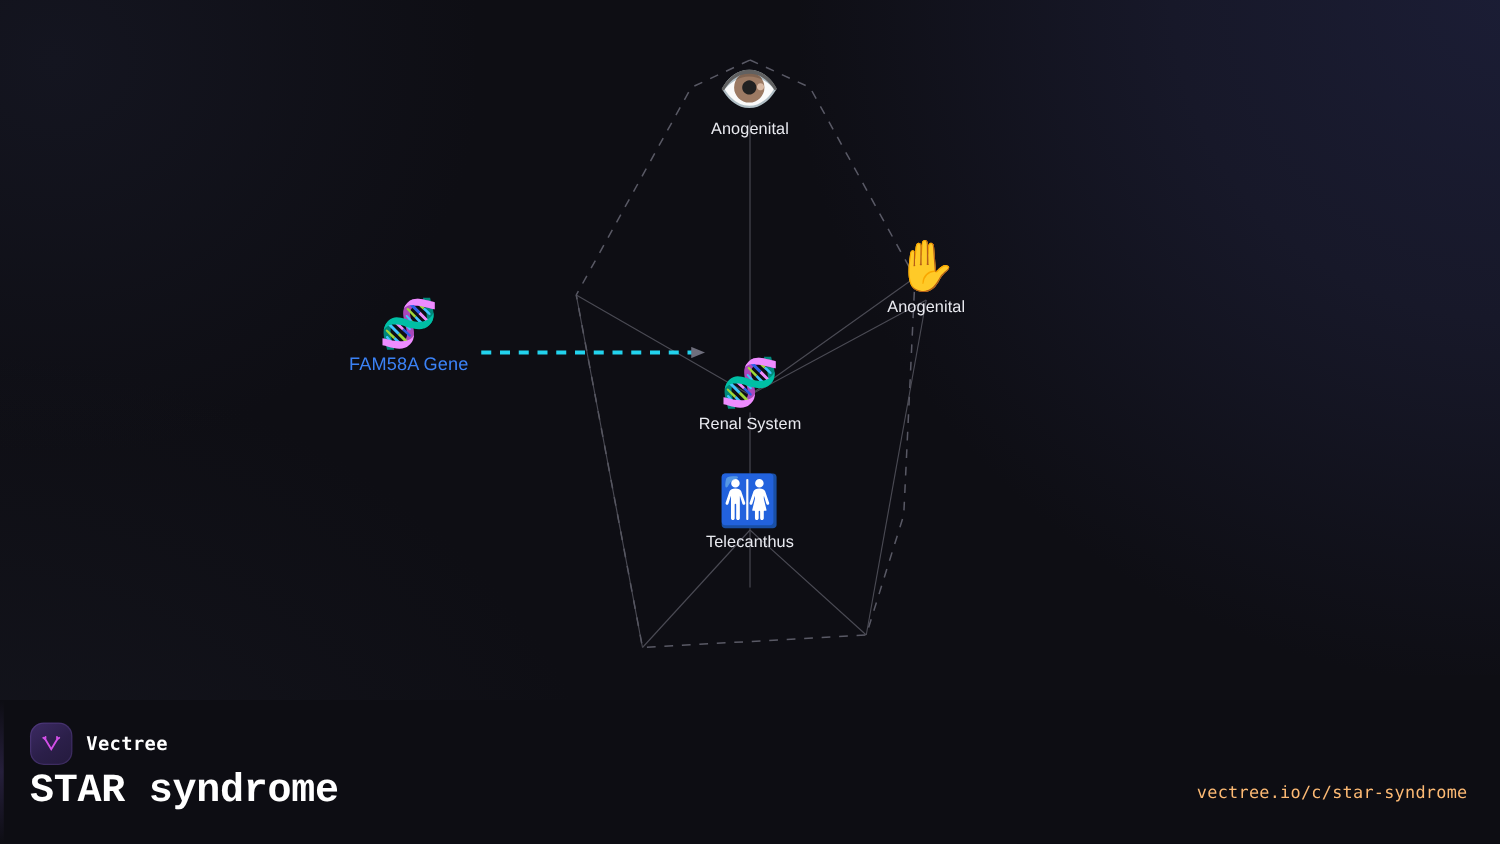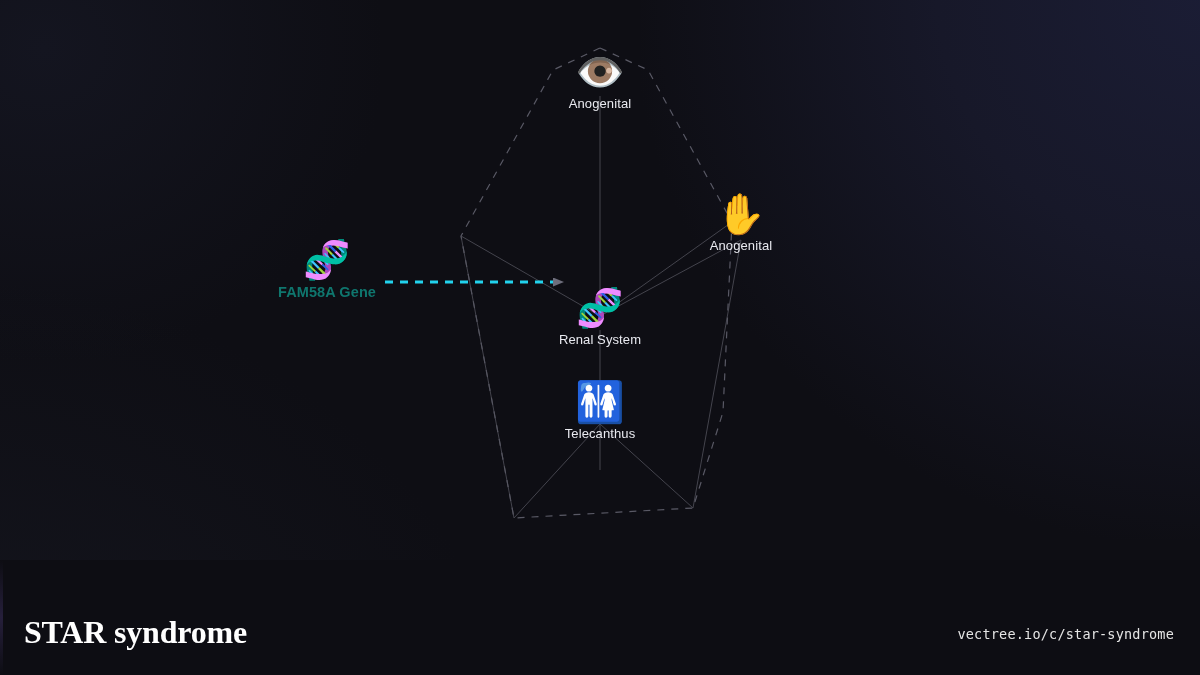--- a/index.html
+++ b/index.html
@@ -65,22 +65,22 @@
   .node .emoji.small { font-size: 38px; }
   .node .label {
     display: block;
     margin-top: 2px;
     font-size: 13px;
     color: #e9eaf0;
     letter-spacing: 0.1px;
     white-space: nowrap;
   }
   .node.gene .label {
-    color: #0f766e;
-    font-weight: bold;
+    color: #3b82f6;
+    font-weight: normal;
     font-size: 14.5px;
   }
 
   
   #footer {
     position: absolute;
     left: 0; bottom: 0;
     width: 1200px;
     height: 115px;
     background: #0d0d13;
@@ -111,32 +111,32 @@
   .brand-name {
     font-family: "DejaVu Sans Mono", monospace;
     font-size: 15px;
     font-weight: bold;
     color: #ffffff;
     letter-spacing: 0.3px;
   }
   .page-title {
     position: absolute;
     left: 24px; top: 54px;
-    font-family: Liberation Serif, serif;
+    font-family: Liberation Mono, monospace;
     font-size: 32px;
     font-weight: bold;
     color: #ffffff;
     letter-spacing: -0.2px;
   }
   .footer-url {
     position: absolute;
     right: 26px; bottom: 33px;
     font-family: "DejaVu Sans Mono", monospace;
     font-size: 13.5px;
-    color: #e5e5e5;
+    color: #fdba74;
     letter-spacing: 0.2px;
   }
 </style>
 </head>
 <body>
 
 <div id="stage">
 
   <div class="glow glow-tr"></div>
   <div class="glow glow-bl"></div>
@@ -186,19 +186,31 @@
     <span class="label">Telecanthus</span>
   </div>
 
   <div class="node gene" style="left:327px; top:269px;">
     <span class="emoji small">🧬</span>
     <span class="label">FAM58A Gene</span>
   </div>
 
   <div id="footer">
 
+    <div class="brand-row">
+      <span class="brand-mark">
+        <svg width="20" height="20" viewBox="0 0 20 20" aria-hidden="true">
+          <g stroke="#d34fe8" stroke-width="1.5" stroke-linecap="round" fill="none">
+            <path d="M5.2 6.4 L10 14.4 L14.8 6.4"></path>
+            <path d="M3.6 5.2 L5.2 6.4 L5.4 4.6"></path>
+            <path d="M16.4 5.2 L14.8 6.4 L14.6 4.6"></path>
+          </g>
+        </svg>
+      </span>
+      <span class="brand-name">Vectree</span>
+    </div>
 
     <div class="page-title">STAR syndrome</div>
 
     <div class="footer-url">vectree.io/c/star-syndrome</div>
   </div>
 
 </div>
 
 </body></html>

